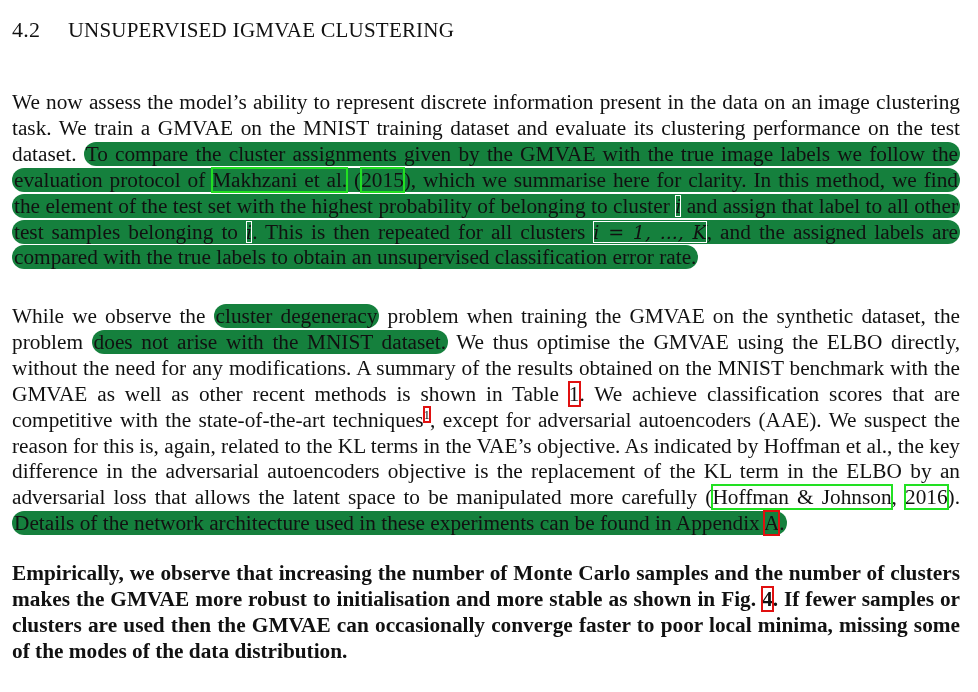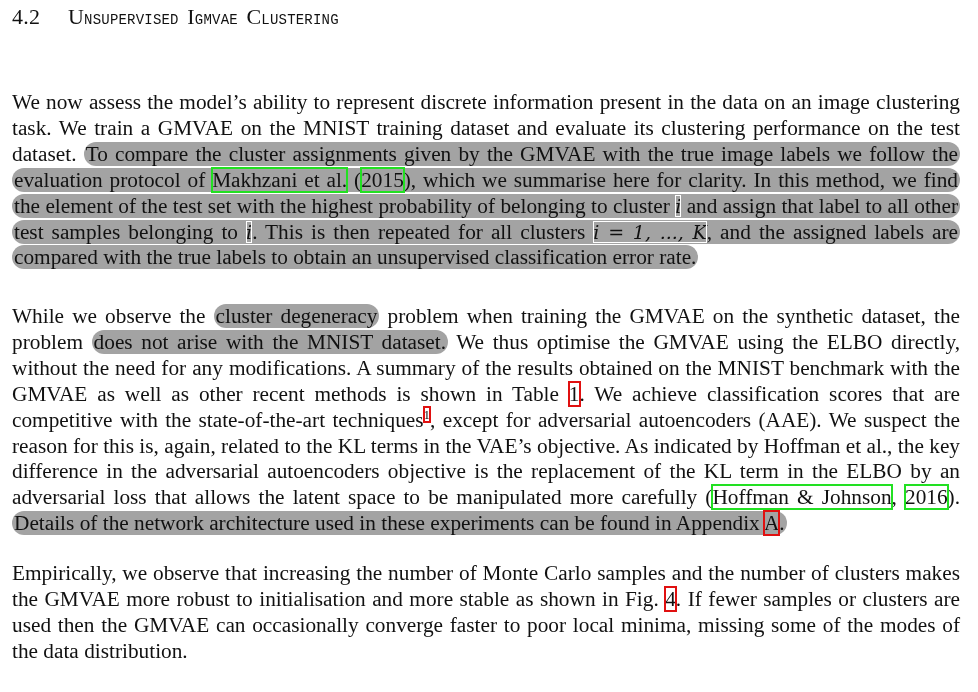--- a/index.html
+++ b/index.html
@@ -5,33 +5,33 @@
   html, body { margin: 0; padding: 0; background: #ffffff; }
   body {
     width: 978px; height: 692px; overflow: hidden; position: relative;
     font-family: "Liberation Serif", "DejaVu Serif", serif;
     color: #111111;
   }
   .heading {
     position: absolute; left: 12px; top: 2px;
     font-size: 22px; line-height: 30px; letter-spacing: 0.2px;
   }
-  .heading .num { display: inline-block; width: 56px; }
+  .heading .num { display: inline-block; width: 56px; margin-top: 13px; }
   .heading .sc-big { font-size: 22px; }
-  .heading .sc-small { font-size: 14px; font-family: Liberation Mono, monospace; }
+  .heading .sc-small { font-size: 21px; }
   .para {
     position: absolute; left: 12px; width: 948px;
     font-size: 21.3px; line-height: 25.9px;
     text-align: justify; text-align-last: left;
   }
   .p1 { top: 90px; }
   .p2 { top: 304px; }
-  .p3 { top: 561px; }
+  .p3 { top: 561px; font-weight: bold; }
   .hl {
-    background: #a3a3a3;
+    background: #15803d;
     border-radius: 12px;
     padding: 0 2px;
     -webkit-box-decoration-break: clone; box-decoration-break: clone;
   }
   .cite-green {
     outline: 2px solid #22e022; outline-offset: -1px;
   }
   .ref-red {
     outline: 2px solid #e01010; outline-offset: -1px;
   }

